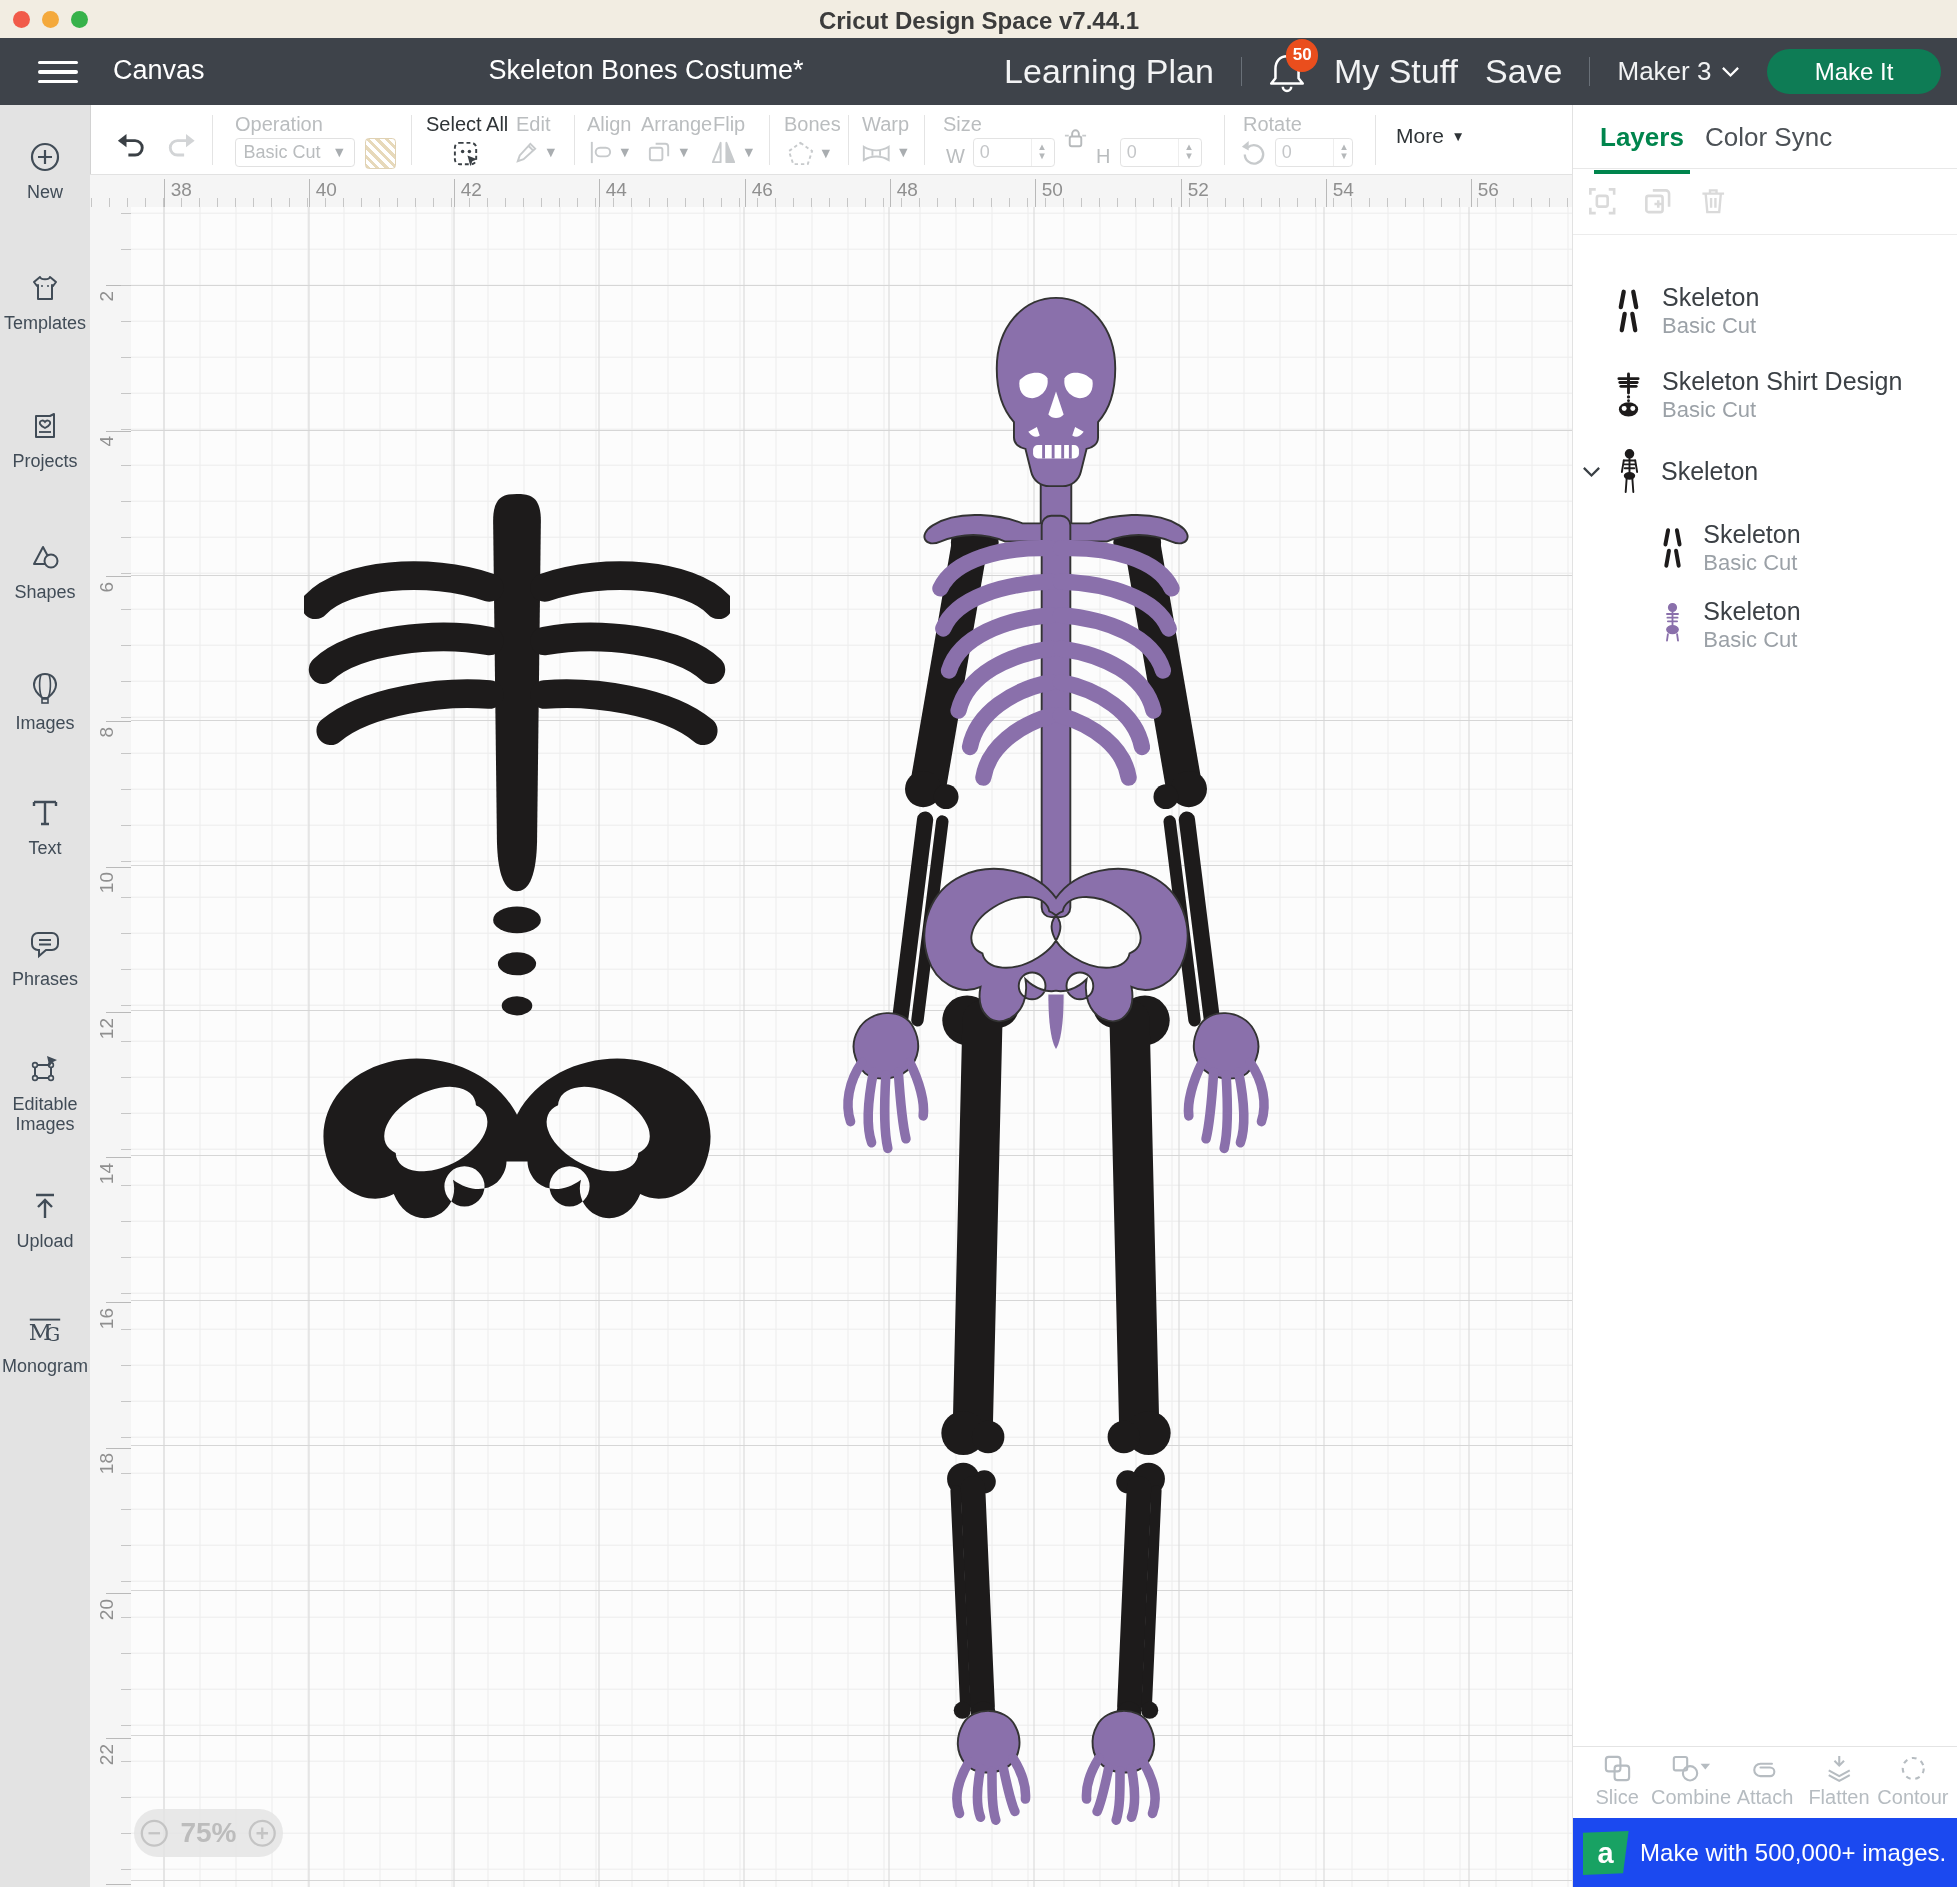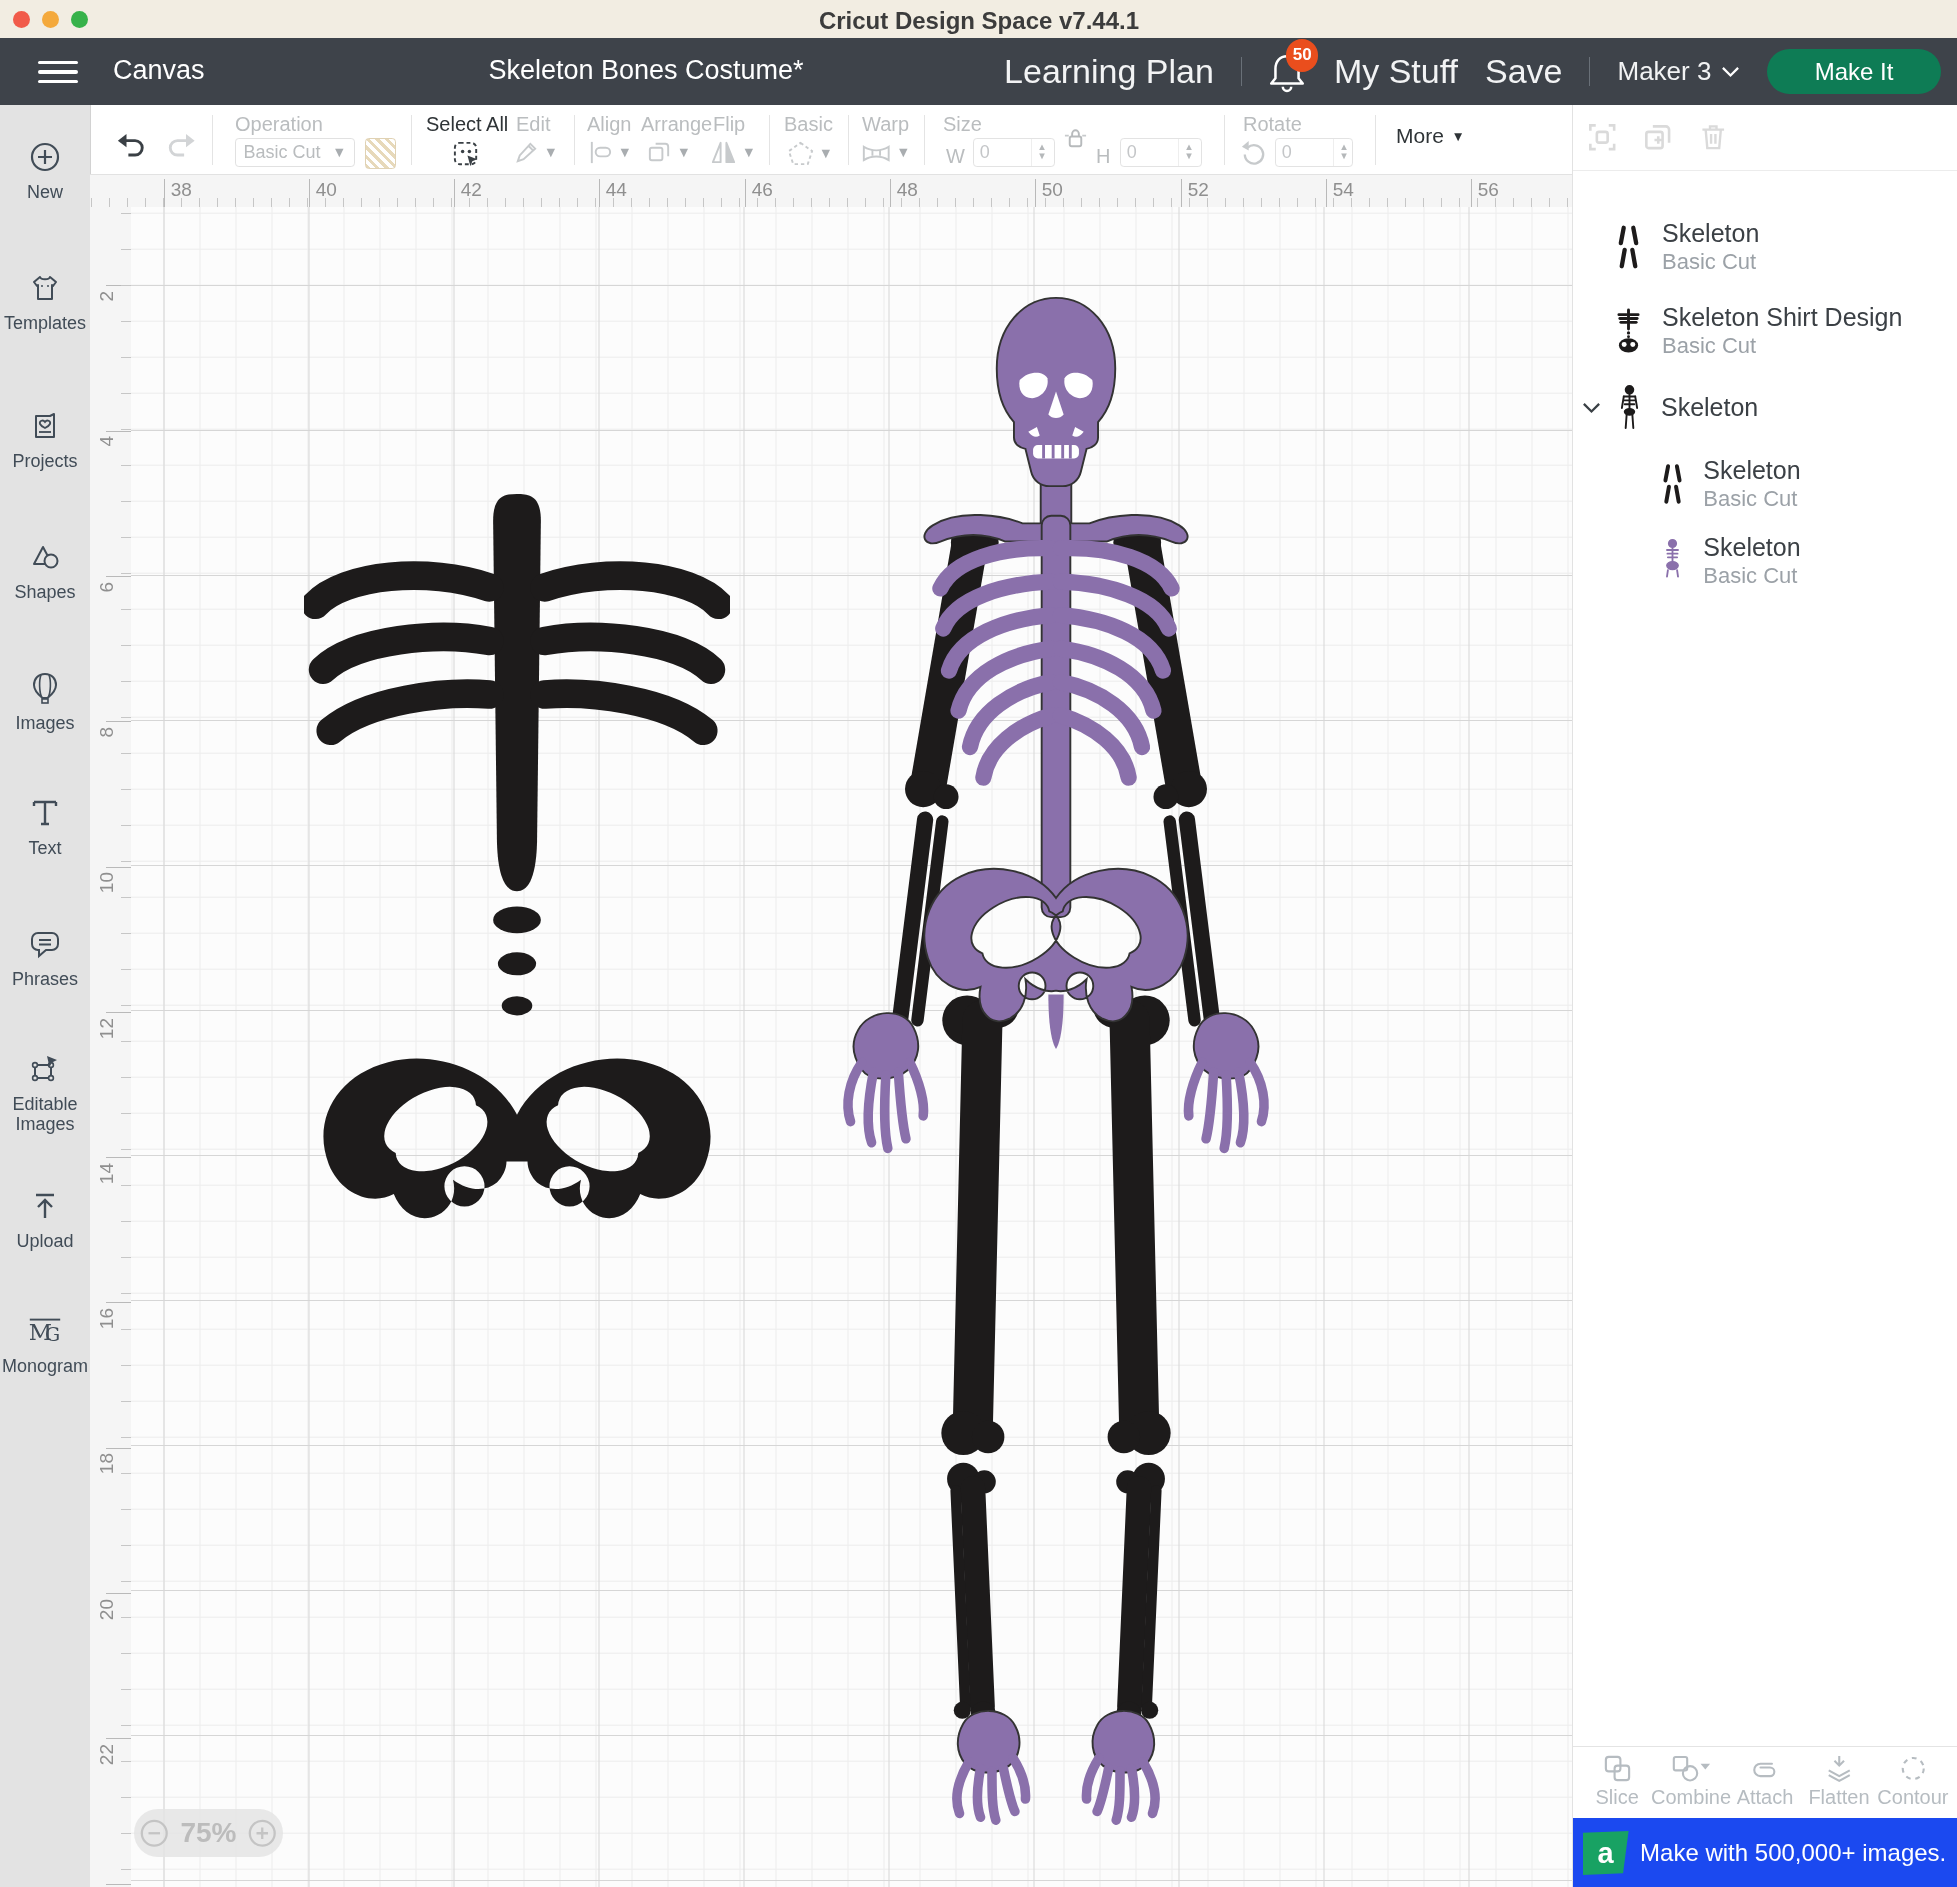--- a/index.html
+++ b/index.html
@@ -201,21 +201,21 @@
     <div class="tb-label" style="left:623px">Flip</div>
     <div class="tb-ic" style="left:619px">
       <svg width="29" height="27" viewBox="0 0 30 28">
           <path d="M12,4 L12,24 L4,24 Z" fill="none" stroke="#c7cacc" stroke-width="2" stroke-linejoin="round"></path>
           <path d="M18,4 L18,24 L26,24 Z" fill="#c7cacc" stroke="#c7cacc" stroke-width="2" stroke-linejoin="round"></path>
         </svg>
       <span class="caret">▼</span>
     </div>
     <div class="tb-div" style="left:679px"></div>
 
-    <div class="tb-label" style="left:694px">Basic</div>
+    <div class="tb-label" style="left:694px">Bones</div>
     <div class="tb-ic" style="left:696px">
       <svg width="29" height="29" viewBox="0 0 30 30">
           <polygon points="15,4 27,12.5 22.5,26 7.5,26 3,12.5" fill="none" stroke="#c7cacc" stroke-width="2" stroke-dasharray="3.5 3"></polygon>
         </svg>
       <span class="caret">▼</span>
     </div>
     <div class="tb-div" style="left:758px"></div>
 
     <div class="tb-label" style="left:772px">Warp</div>
     <div class="tb-ic" style="left:770px">
@@ -542,20 +542,24 @@
         <path d="M11,17 h12" stroke="#c4c4c4" stroke-width="2.4"></path>
       </svg>
     <span class="pct">75%</span>
     <svg width="32.5" height="32.5" viewBox="0 0 34 34">
         <circle cx="17" cy="17" r="13" fill="none" stroke="#c4c4c4" stroke-width="2.4"></circle>
         <path d="M11,17 h12 M17,11 v12" stroke="#c4c4c4" stroke-width="2.4"></path>
       </svg>
   </div>
 
   <div class="panel">
+    <div class="tabs">
+      <span class="tab active">Layers</span>
+      <span class="tab idle">Color Sync</span>
+    </div>
     <div class="layer-tools">
       <svg width="32.5" height="32.5" viewBox="0 0 30 30">
           <path d="M4,9 V4 H9 M21,4 H26 V9 M26,21 V26 H21 M9,26 H4 V21" fill="none" stroke="#dadada" stroke-width="2.4"></path>
           <rect x="10" y="10" width="10" height="10" rx="2" fill="none" stroke="#dadada" stroke-width="2.4"></rect>
         </svg>
       <svg width="32.5" height="32.5" viewBox="0 0 30 30">
           <rect x="4" y="10" width="15" height="15" rx="2" fill="none" stroke="#dadada" stroke-width="2.4"></rect>
           <path d="M10,5 h12 a3,3 0 0 1 3,3 v12" fill="none" stroke="#dadada" stroke-width="2.4"></path>
           <path d="M11.5,17.5 h7 M15,14 v7" stroke="#dadada" stroke-width="2.4"></path>
         </svg>

